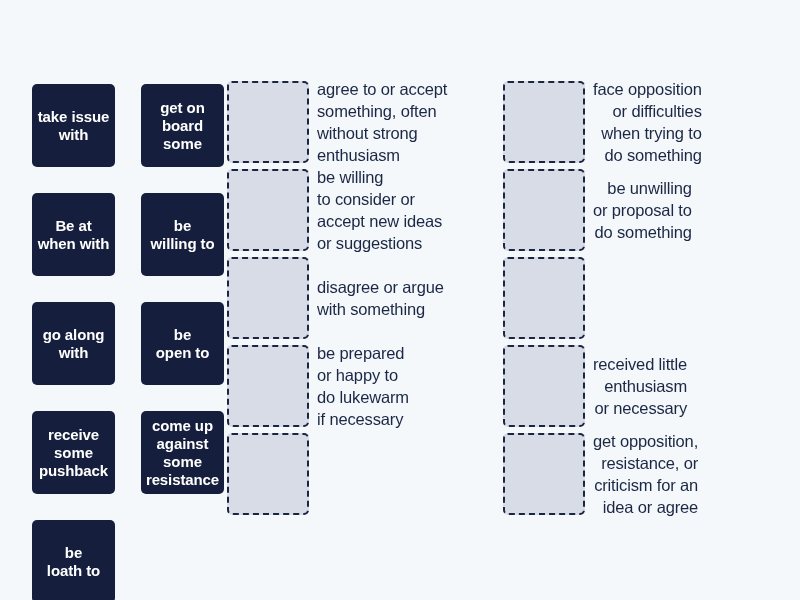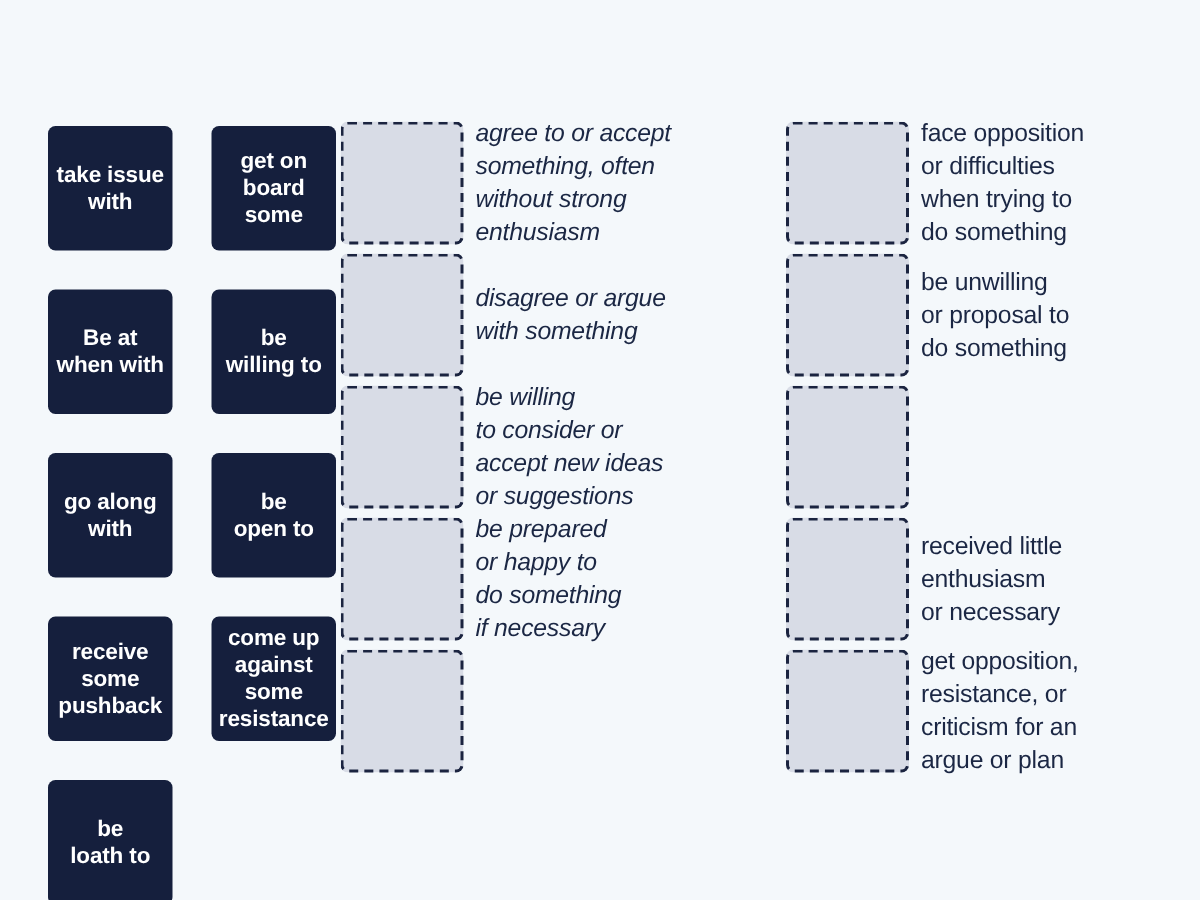--- a/index.html
+++ b/index.html
@@ -56,22 +56,22 @@
   }
 
   .tile-text { display: block; white-space: pre-line; }
 
   
   .answer-column {
     position: absolute;
     top: 78px;
   }
 
-  #answer-column-1 { left: 227px; width: 255px; font-style: italic; }
-  #answer-column-2 { left: 524px; width: 265px; }
+  #answer-column-1 { left: 227px; width: 255px; }
+  #answer-column-2 { left: 503px; width: 265px; text-align: right; }
 
   .answer-row {
     display: flex;
     align-items: stretch;
     height: 88px;
   }
 
   .dropzone {
     flex: 0 0 auto;
     width: 82px;
@@ -145,35 +145,35 @@
   <div class="answer-column" id="answer-column-1">
     <div class="answer-row">
       <div class="dropzone"></div>
       <div class="definition">agree to or accept
 something, often
 without strong
 enthusiasm</div>
     </div>
     <div class="answer-row">
       <div class="dropzone"></div>
-      <div class="definition">disagree or argue
-with something</div>
-    </div>
-    <div class="answer-row">
-      <div class="dropzone"></div>
       <div class="definition">be willing
 to consider or
 accept new ideas
 or suggestions</div>
     </div>
     <div class="answer-row">
       <div class="dropzone"></div>
+      <div class="definition">disagree or argue
+with something</div>
+    </div>
+    <div class="answer-row">
+      <div class="dropzone"></div>
       <div class="definition">be prepared
 or happy to
-do something
+do lukewarm
 if necessary</div>
     </div>
     <div class="answer-row">
       <div class="dropzone"></div>
     </div>
   </div>
 
   <div class="answer-column" id="answer-column-2">
     <div class="answer-row">
       <div class="dropzone"></div>
@@ -195,17 +195,17 @@
       <div class="dropzone"></div>
       <div class="definition">received little
 enthusiasm
 or necessary</div>
     </div>
     <div class="answer-row">
       <div class="dropzone"></div>
       <div class="definition">get opposition,
 resistance, or
 criticism for an
-argue or plan</div>
+idea or agree</div>
     </div>
   </div>
 
 </div>
 
 </body></html>

